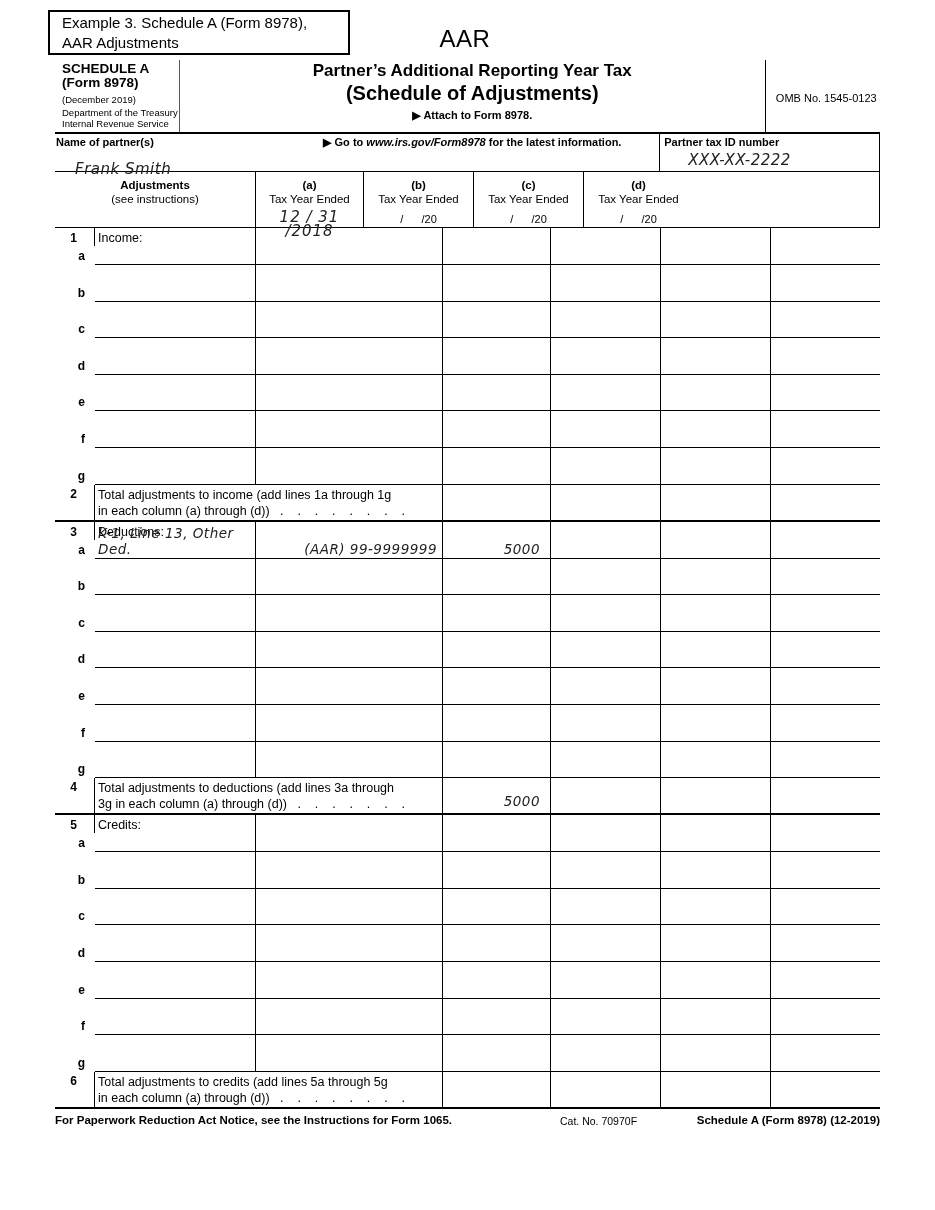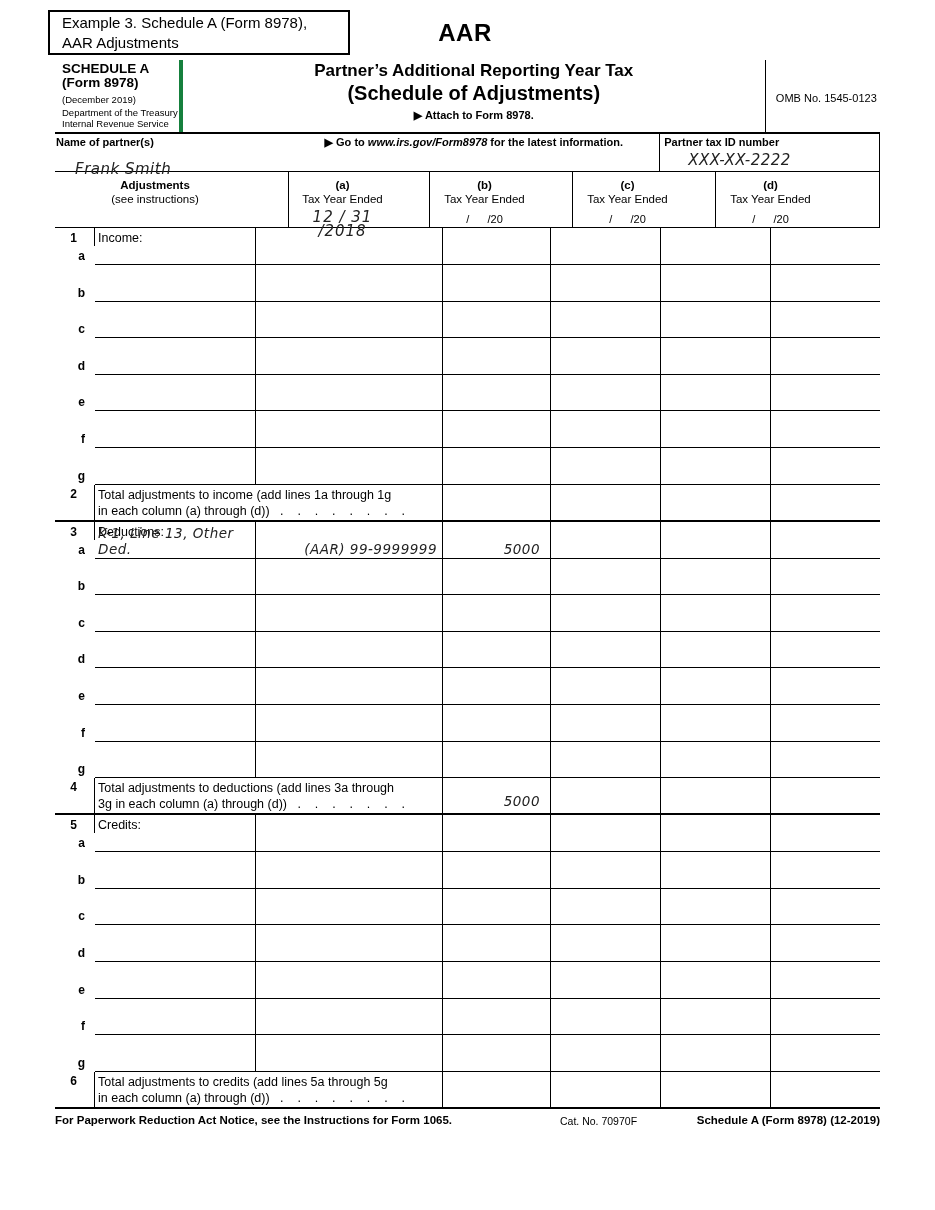--- a/index.html
+++ b/index.html
@@ -3,30 +3,30 @@
 <meta charset="utf-8">
 <style>
   html,body { margin:0; padding:0; background:#fff; }
   .page { width:935px; height:1210px; position:relative; background:#fff; color:#000;
           font-family:"Liberation Sans", sans-serif; overflow:hidden; }
   * { box-sizing:border-box; }
 
   
   .example-box { position:absolute; left:48px; top:10px; width:302px; height:45px;
                  border:2px solid #000; padding:1px 0 0 12px; font-size:15px; line-height:20px; }
-  .aar { position:absolute; left:185px; top:19px; width:560px; text-align:center;
-         font-size:24px; font-weight:700; letter-spacing:.5px; }
+  .aar { position:absolute; left:185px; top:25px; width:560px; text-align:center;
+         font-size:24px; font-weight:400; letter-spacing:.5px; }
 
   
   .head-band { position:absolute; left:62px; top:60px; width:825px; height:72px; display:flex; }
   .hb-left { width:130px; padding-top:2px; }
   .sched { font-size:13.5px; font-weight:bold; line-height:14px; }
   .rev { font-size:9.5px; margin-top:4px; }
   .dept { font-size:9.5px; line-height:10.5px; margin-top:3px; }
-  .hb-center { width:652px; border-left:4px solid #15803d; border-right:1px solid #000;
+  .hb-center { width:652px; border-left:1px solid #15803d; border-right:1px solid #000;
                text-align:center; padding-top:1px; }
   .title1 { font-size:17px; font-weight:bold; }
   .title2 { font-size:20px; font-weight:bold; margin-top:1px; }
   .attach { font-size:11px; font-weight:bold; margin-top:4px; }
   .goto   { font-size:11px; font-weight:bold; margin-top:14px; }
   .url    { font-style:italic; }
   .hb-right { width:135px; text-align:center; padding-top:32px; font-size:11px; }
   .thick-rule { position:absolute; left:55px; top:132px; width:825px; height:2px; background:#000; }
 
   
@@ -39,21 +39,21 @@
   .main { position:absolute; left:55px; top:134px; width:825px; }
 
   .name-row { display:flex; height:38px; border-bottom:1px solid #000; border-right:1px solid #000; }
   .name-cell { width:605px; padding:2px 0 0 1px; }
   .tin-cell  { width:220px; border-left:1px solid #000; padding:2px 0 0 4px; }
   .small-label { font-size:11px; font-weight:bold; line-height:12px; }
   .name-value { margin:12px 0 0 19px; }
   .tin-value  { margin:3px 0 0 24px; }
 
   .colhead-row { display:flex; height:56px; border-bottom:1px solid #000; border-right:1px solid #000;
-                 text-align:center;gap:33px; }
+                 text-align:center; }
   .ch { padding-top:7px; font-size:11.5px; line-height:13.5px; }
   .ch-adj   { width:200px; }
   .ch-track { width:187px; border-left:1px solid #000; }
   .ch-col   { border-left:1px solid #000; width:110px; }
   .ch-col.a { width:108px; }
   .bold { font-weight:bold; }
   .date-a { margin-top:5px; font-size:15px; letter-spacing:1px; }
   .date-blank { margin-top:7px; font-size:11px; white-space:pre; }
 
   

